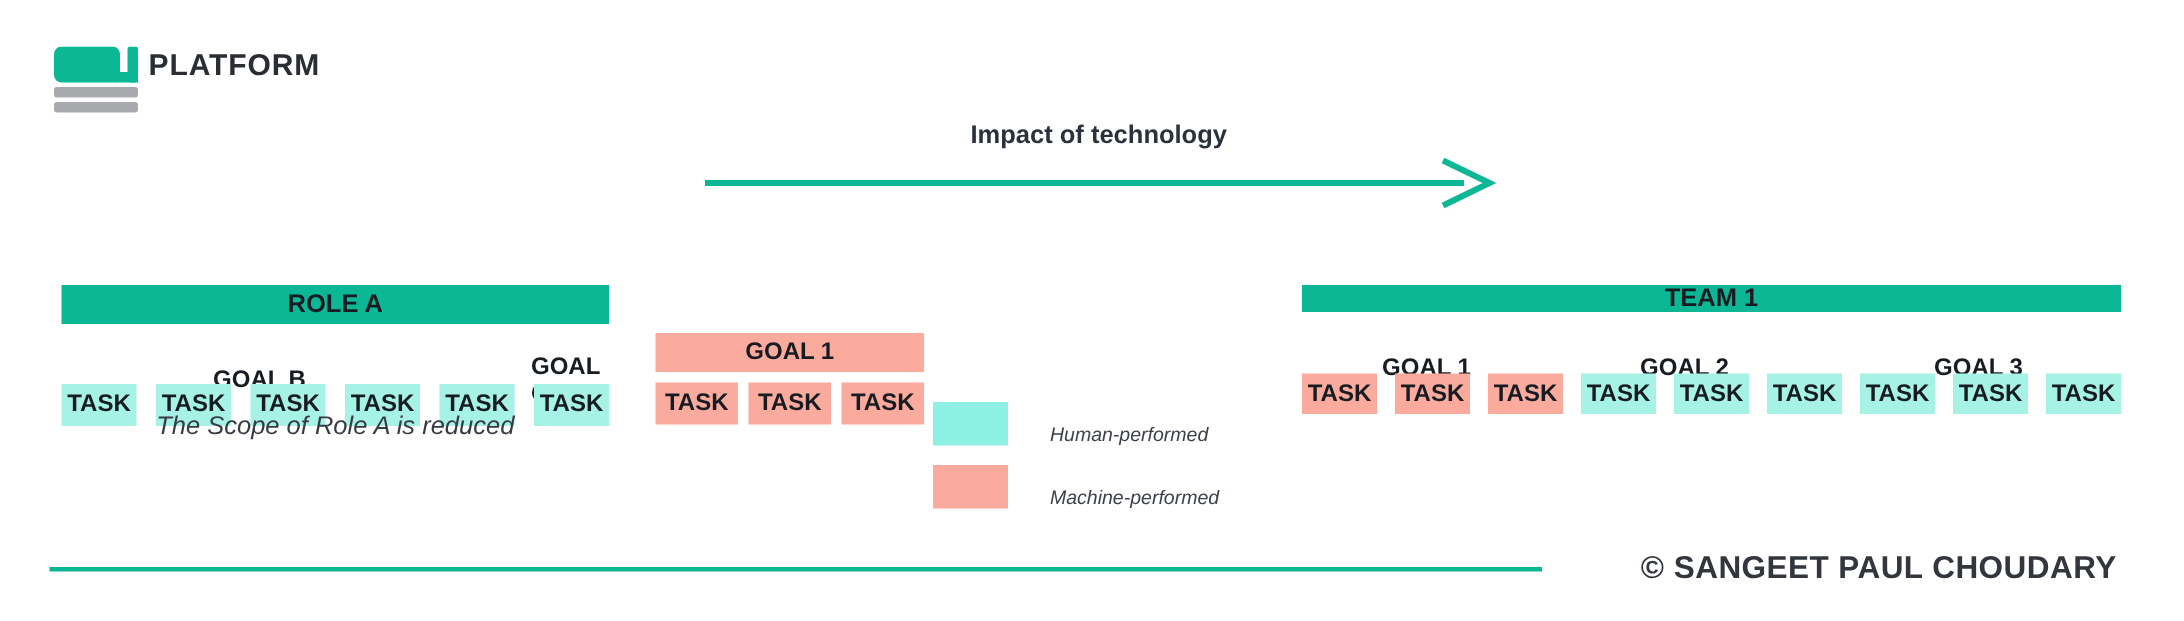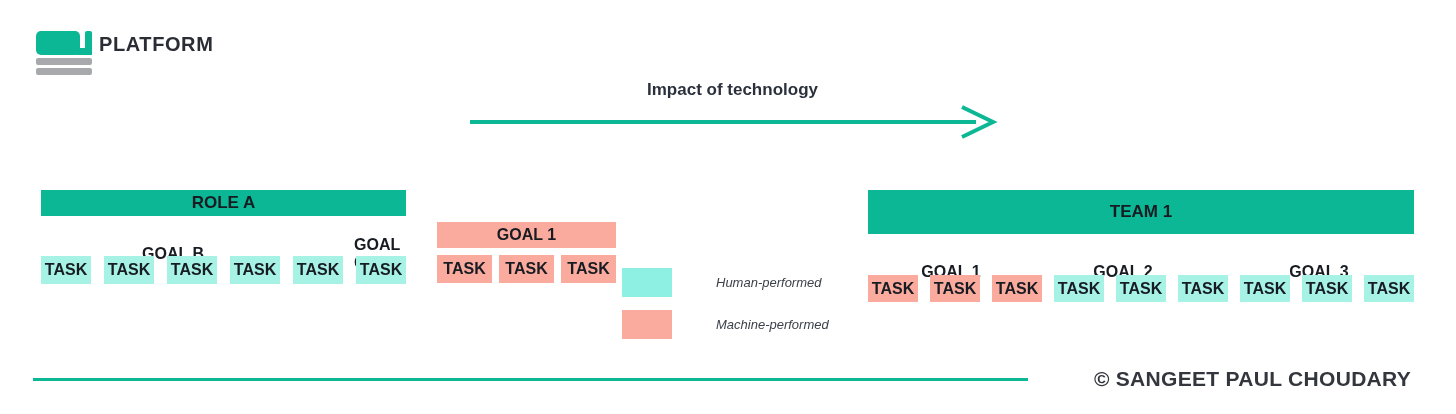--- a/index.html
+++ b/index.html
@@ -35,36 +35,36 @@
   .task{width:50px;font-size:16px;display:flex;align-items:center;justify-content:center;
         font-weight:bold;color:#171b22;}
 
   
   .middle-block{position:absolute;left:437px;top:189px;width:179px;}
   .middle-block .goal-bar{height:26px;font-size:16px;margin-bottom:7px;}
   .middle-block .task{width:55px;height:28px;}
 
   
   .right-block{position:absolute;left:868px;top:157px;width:546px;}
-  .right-block .team-bar{height:44px;font-size:17px;margin-bottom:5px;}
+  .right-block .team-bar{height:18px;font-size:17px;margin-bottom:5px;}
   .right-block .goal-row{height:29px;margin-bottom:7px;}
   .rb-goal1{width:166px;}
   .rb-goal2{width:168px;}
   .rb-goal3{flex:1;padding-left:12px;}
   .right-block .task{height:27px;}
 
   
   .caption{position:absolute;top:274px;text-align:center;font-style:italic;
            font-size:17px;font-weight:500;color:#363b44;}
   .caption-left{left:41px;width:365px;}
   .caption-right{left:868px;width:546px;}
 
   
   .legend{position:absolute;left:622px;top:268px;}
-  .legend-row{display:flex;align-items:center;gap:44px;margin-bottom:13px;}
+  .legend-row{display:flex;align-items:flex-end;gap:28px;margin-bottom:13px;}
   .legend-swatch{width:50px;height:29px;}
   .legend-swatch-human{background:#8df0e2;}
   .legend-swatch-machine{background:#fbab9e;}
   .legend-label{font-style:italic;font-size:13px;font-weight:500;color:#3c4149;}
 
   
   .footer-line{position:absolute;left:33px;top:378px;width:995px;height:3px;background:#0bb794;}
   .footer-credit{position:absolute;left:1084px;top:367px;width:337px;text-align:center;
                  font-weight:bold;font-size:21px;color:#33373d;letter-spacing:0.3px;}
 </style>
@@ -128,20 +128,21 @@
       <div class="task salmon-bg">TASK</div>
       <div class="task aqua-bg">TASK</div>
       <div class="task aqua-bg">TASK</div>
       <div class="task aqua-bg">TASK</div>
       <div class="task aqua-bg">TASK</div>
       <div class="task aqua-bg">TASK</div>
       <div class="task aqua-bg">TASK</div>
     </div>
   </div>
 
+  <div class="caption caption-left">The Scope of Role A is reduced</div>
 
   <div class="legend">
     <div class="legend-row">
       <div class="legend-swatch legend-swatch-human"></div>
       <div class="legend-label">Human-performed</div>
     </div>
     <div class="legend-row">
       <div class="legend-swatch legend-swatch-machine"></div>
       <div class="legend-label">Machine-performed</div>
     </div>

